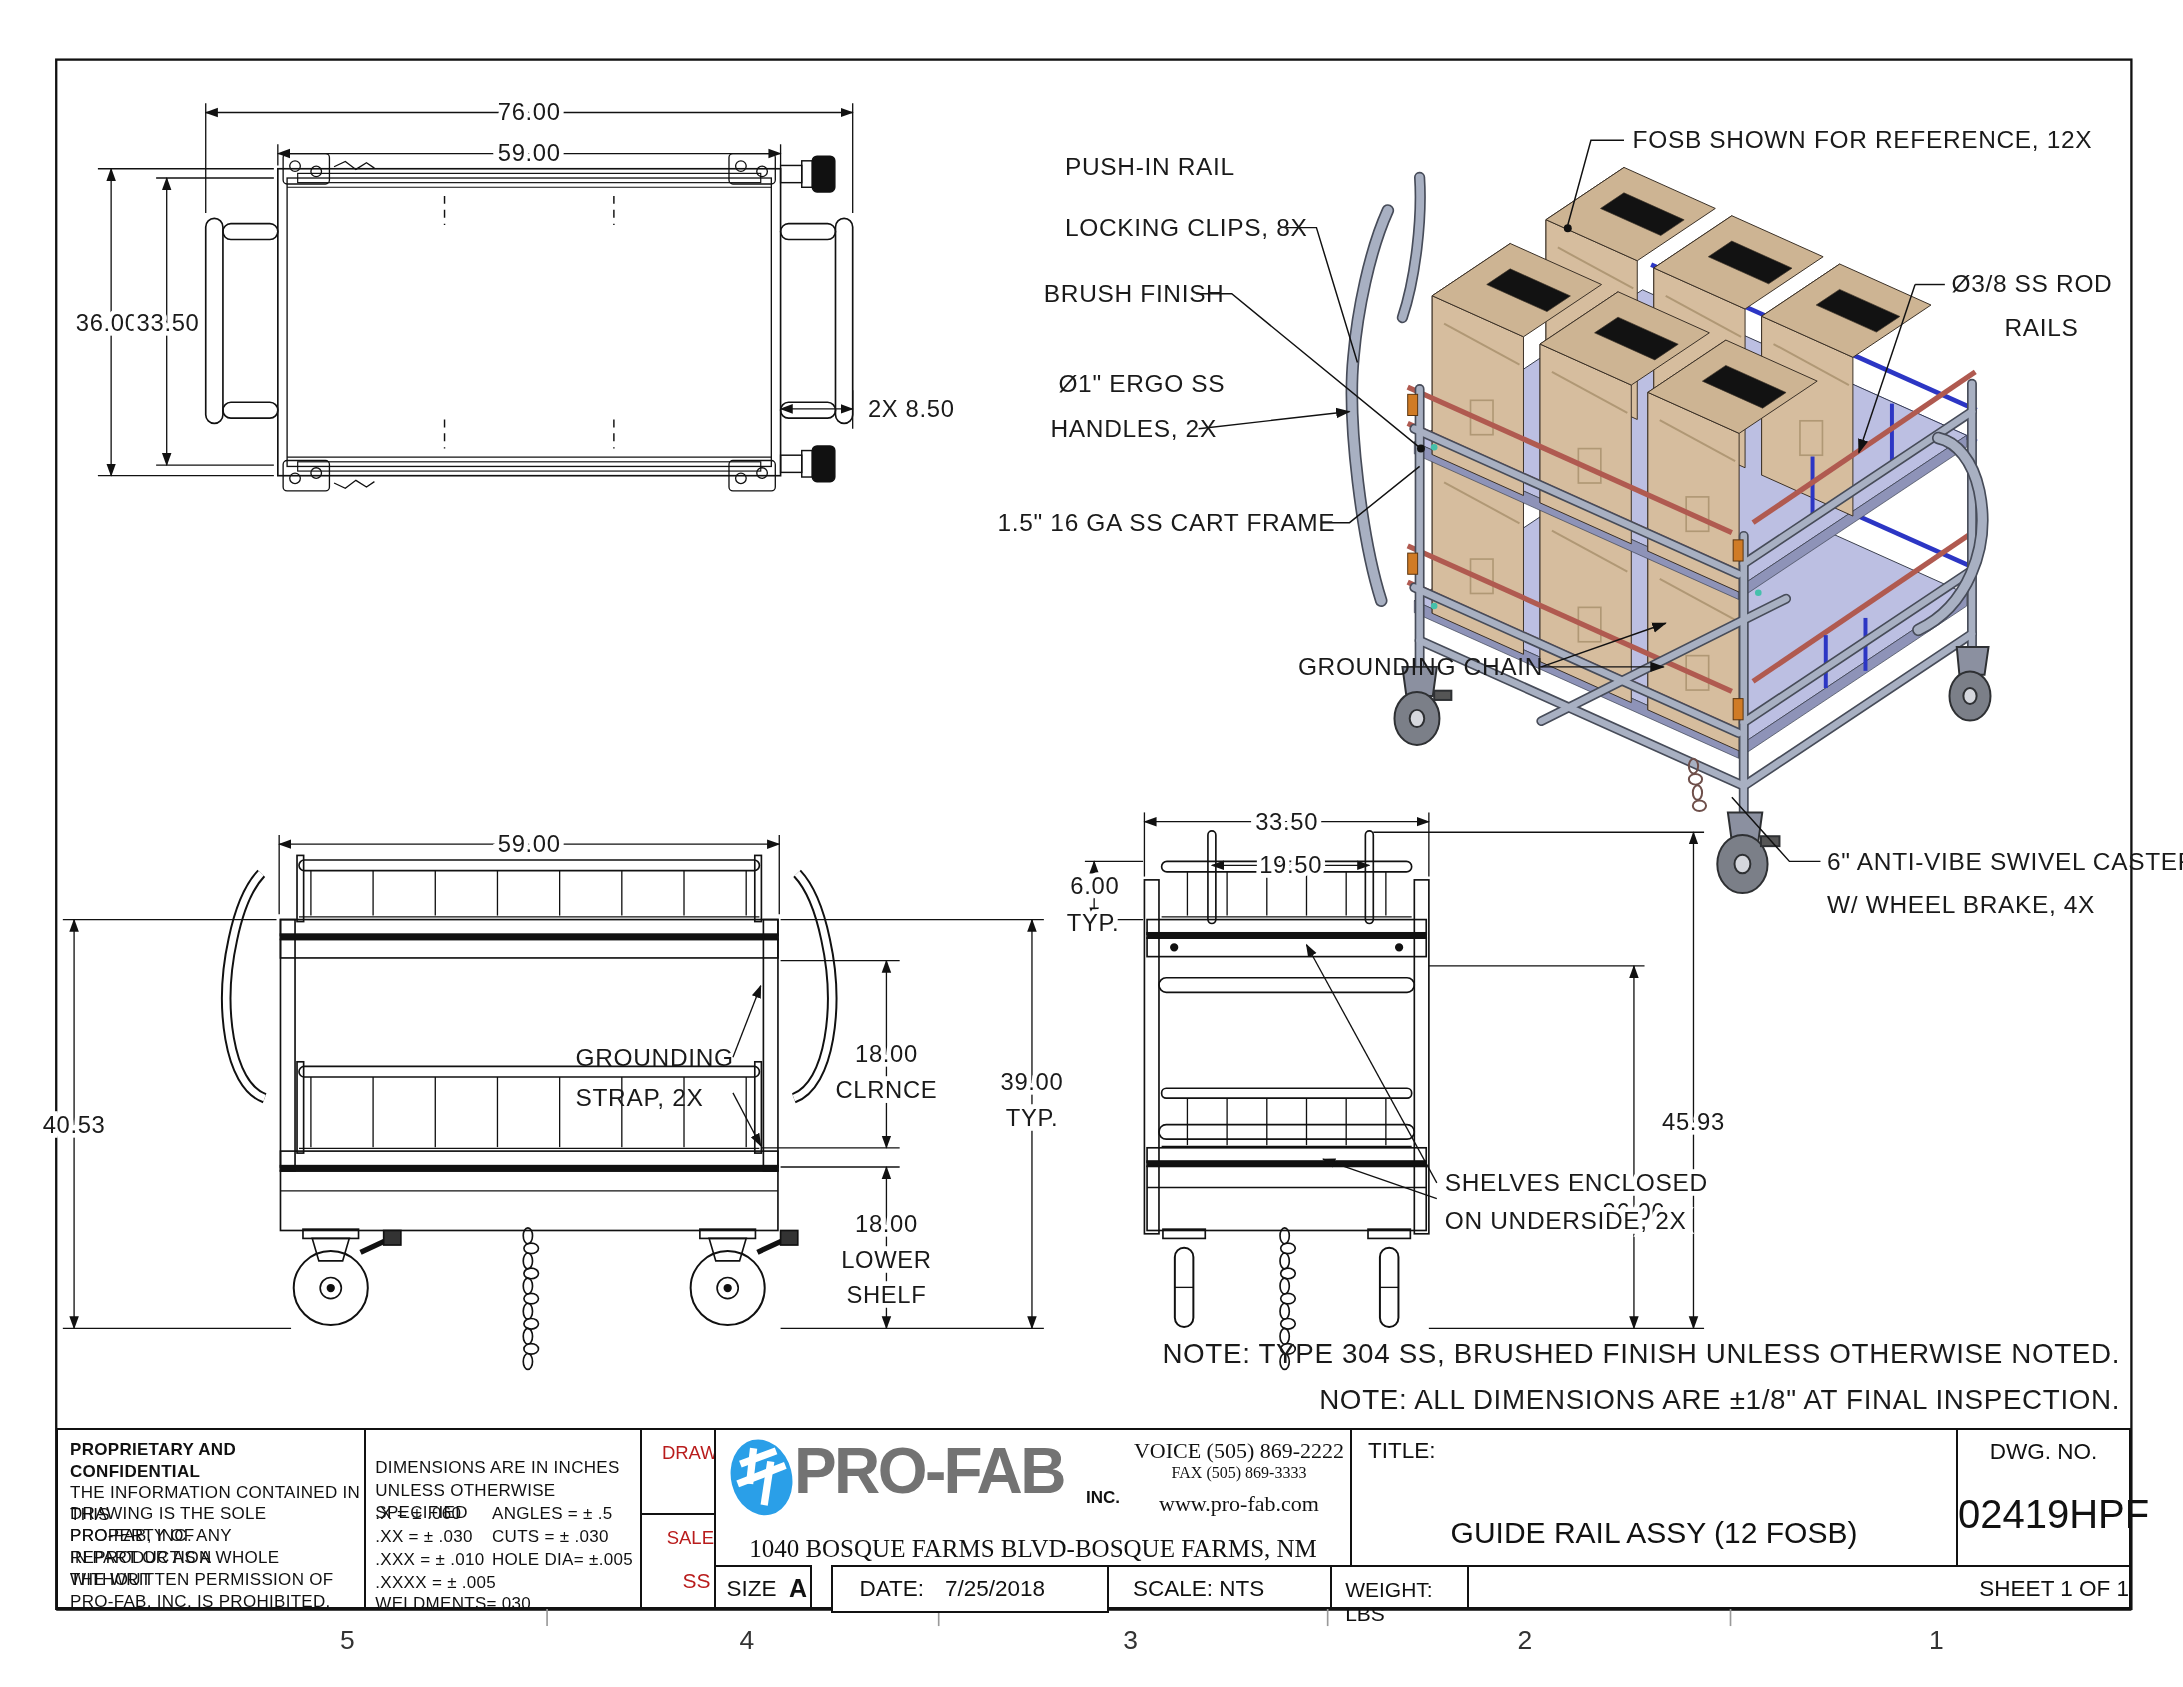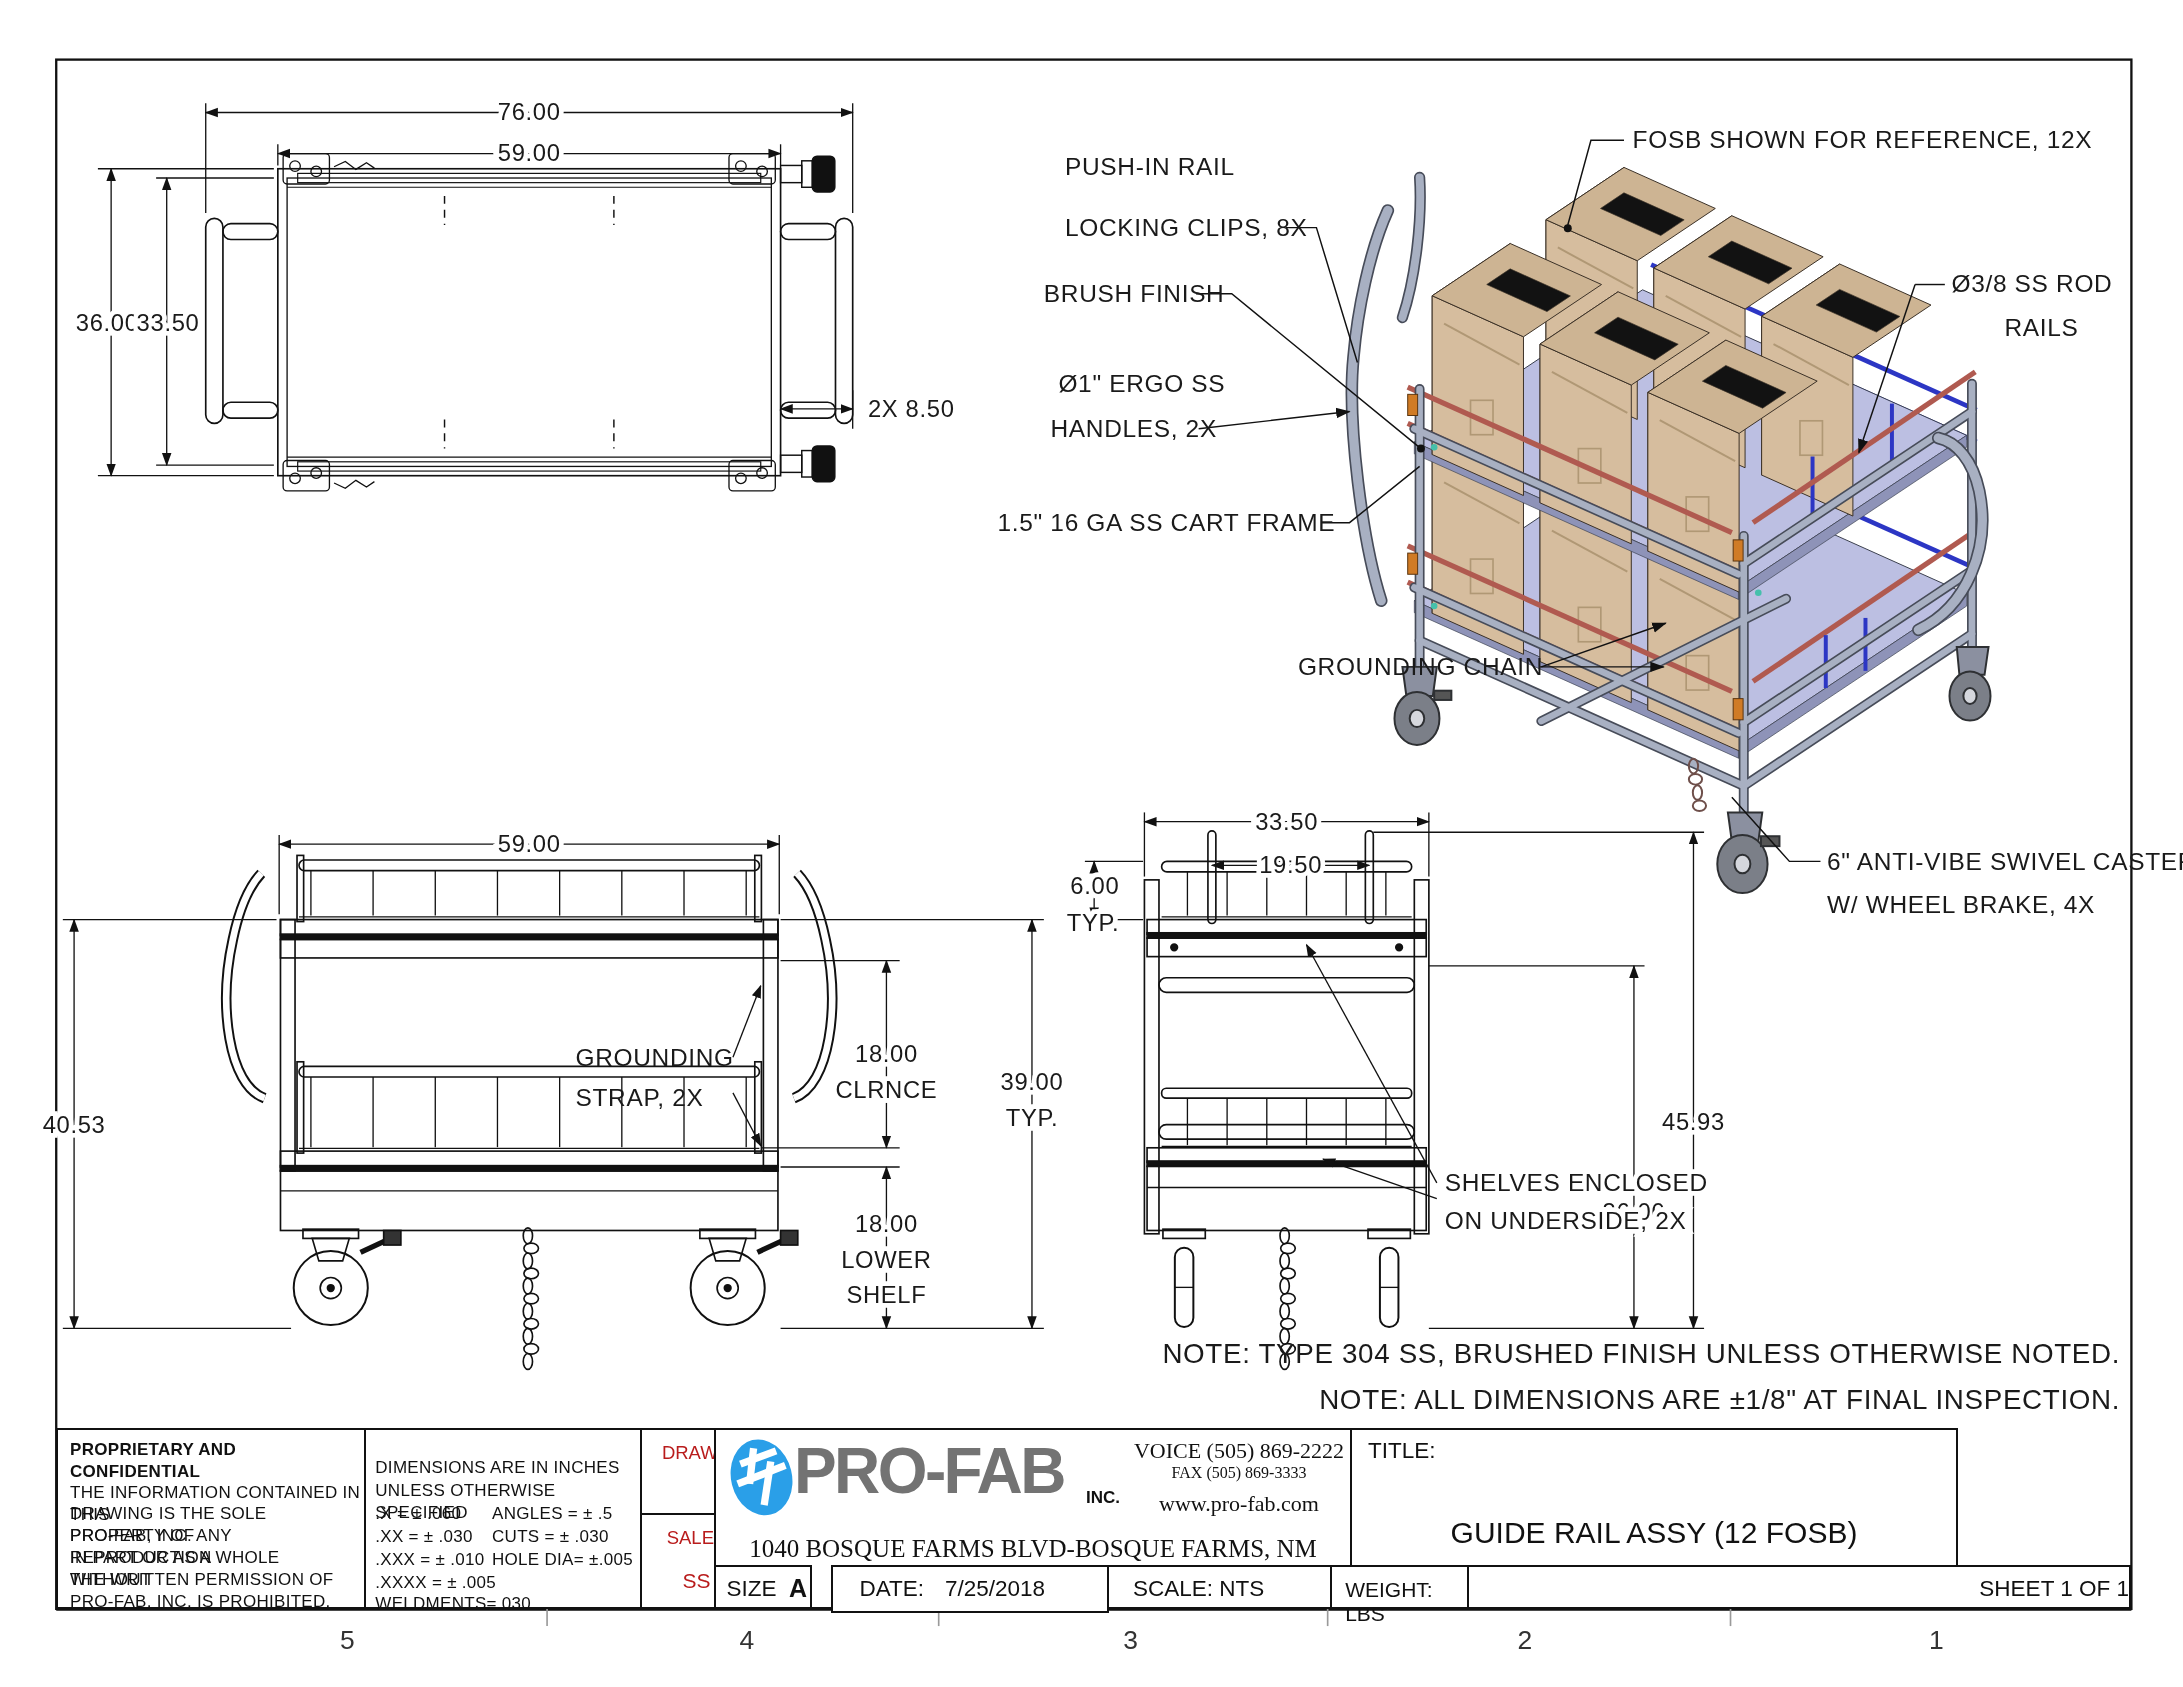--- a/index.html
+++ b/index.html
@@ -613,20 +613,24 @@
     <div class="abs serif" style="left:417px;top:34px;width:212px;font-size:16px;text-align:center;color:#111;">FAX (505) 869-3333</div>
     <div class="abs serif" style="left:417px;top:61px;width:212px;font-size:22px;text-align:center;color:#111;">www.pro-fab.com</div>
     <div class="abs serif" style="left:0;top:105px;width:100%;font-size:25px;text-align:center;color:#111;">1040 BOSQUE FARMS BLVD-BOSQUE FARMS, NM 87068</div>
   </div>
 
   <div class="cell" style="left:1294px;top:0;width:608px;height:139px;">
     <div class="abs" style="left:16px;top:8px;font-size:22.5px;color:#111;">TITLE:</div>
     <div class="abs" style="left:0;top:86px;width:100%;text-align:center;font-size:30px;color:#111;">GUIDE RAIL ASSY (12 FOSB)</div>
   </div>
 
+  <div class="cell" style="left:1900px;top:0;width:175px;height:139px;">
+    <div class="abs" style="left:0;top:9.3px;width:100%;text-align:center;font-size:22.5px;color:#111;">DWG.  NO.</div>
+    <div class="abs" style="left:0;top:62px;width:100%;text-align:center;font-size:40px;color:#111;">02419HPF</div>
+  </div>
 
   <div class="cell" style="left:658px;top:137px;width:98px;height:44px;">
     <span class="abs" style="left:10.6px;top:9.3px;font-size:22.5px;color:#111;">SIZE</span>
     <span class="abs" style="left:73px;top:7.3px;font-size:25px;font-weight:bold;color:#111;">A</span>
   </div>
   <div class="cell" style="left:775px;top:137px;width:278px;height:48px;">
     <span class="abs" style="left:26.5px;top:9.3px;font-size:22.5px;color:#111;">DATE:</span>
     <span class="abs" style="left:112px;top:9.3px;font-size:22.5px;color:#111;">7/25/2018</span>
   </div>
   <div class="cell" style="left:1051px;top:137px;width:225px;height:44px;">

